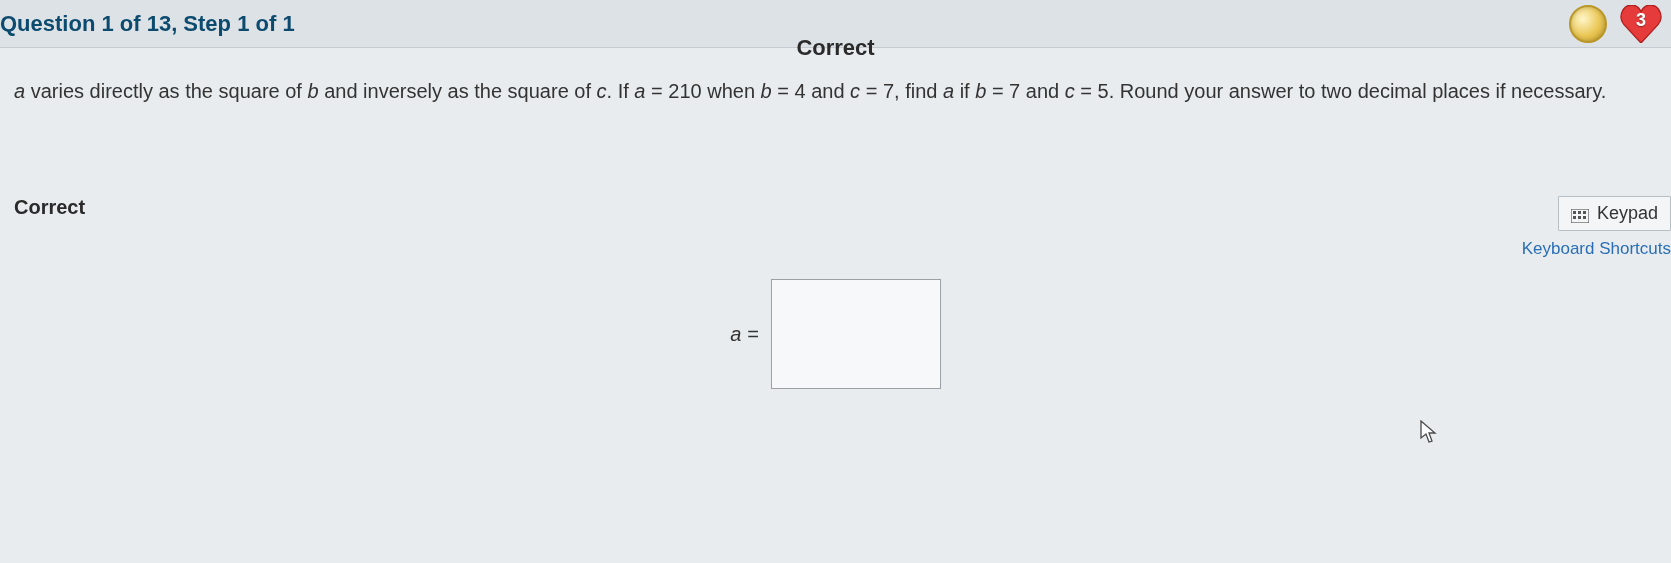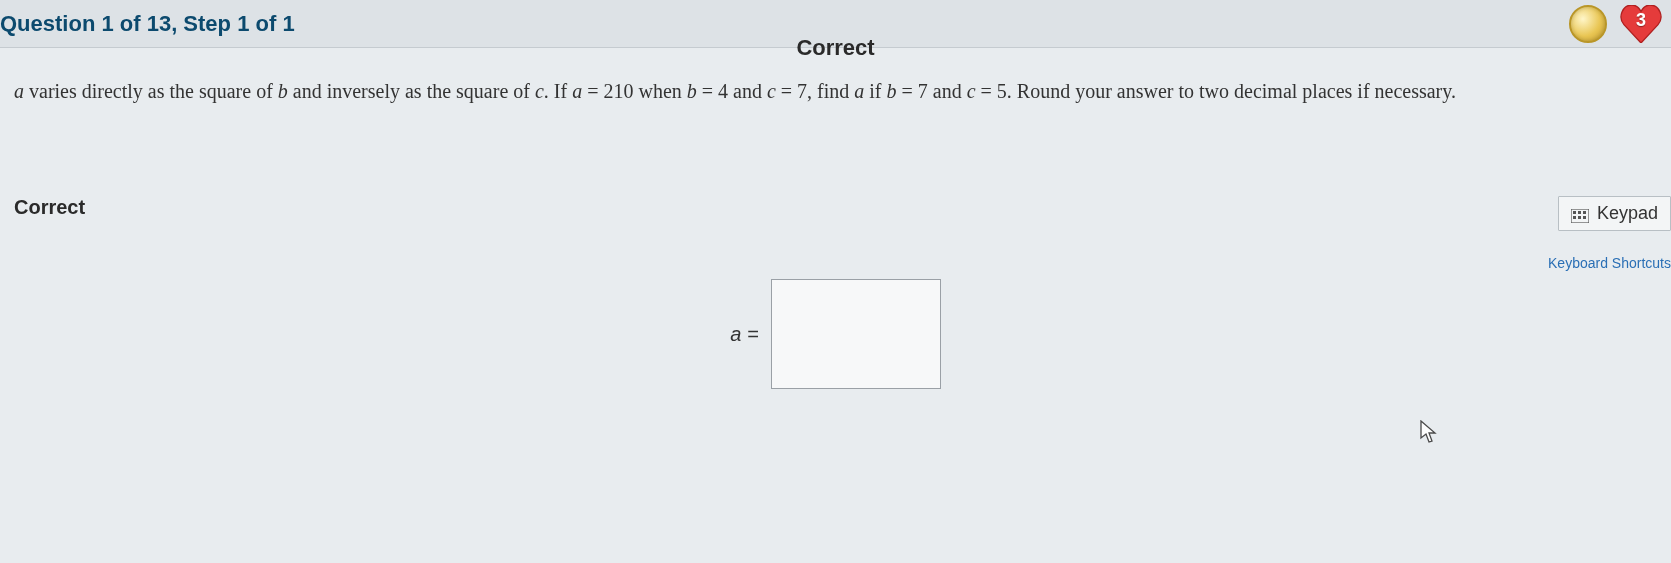--- a/index.html
+++ b/index.html
@@ -68,21 +68,20 @@
       color: #fff;
       font-weight: bold;
       font-size: 18px;
       text-shadow: 0 1px 1px rgba(0,0,0,.4);
     }
     .question-body {
       padding: 28px 14px 0 14px;
       font-size: 20px;
       color: #333;
       line-height: 1.5;
-      font-family: Liberation Serif, serif;
     }
     .question-body .ital { font-style: italic; }
     .answer-section {
       margin-top: 90px;
       padding: 0 14px;
       position: relative;
     }
     .answer-label {
       font-weight: bold;
       font-size: 20px;
@@ -104,23 +103,23 @@
       padding: 6px 12px;
       font-size: 18px;
       color: #333;
       cursor: pointer;
     }
     .keypad-icon {
       width: 18px; height: 14px;
       display: inline-block;
     }
     .kb-shortcuts {
-      margin-top: 24px;
+      margin-top: 8px;
       color: #2a6fb5;
-      font-size: 14px;
+      font-size: 17px;
       cursor: pointer;
     }
     .answer-input-row {
       display: flex;
       align-items: center;
       justify-content: center;
       margin-top: 60px;
       gap: 12px;
     }
     .a-eq {

